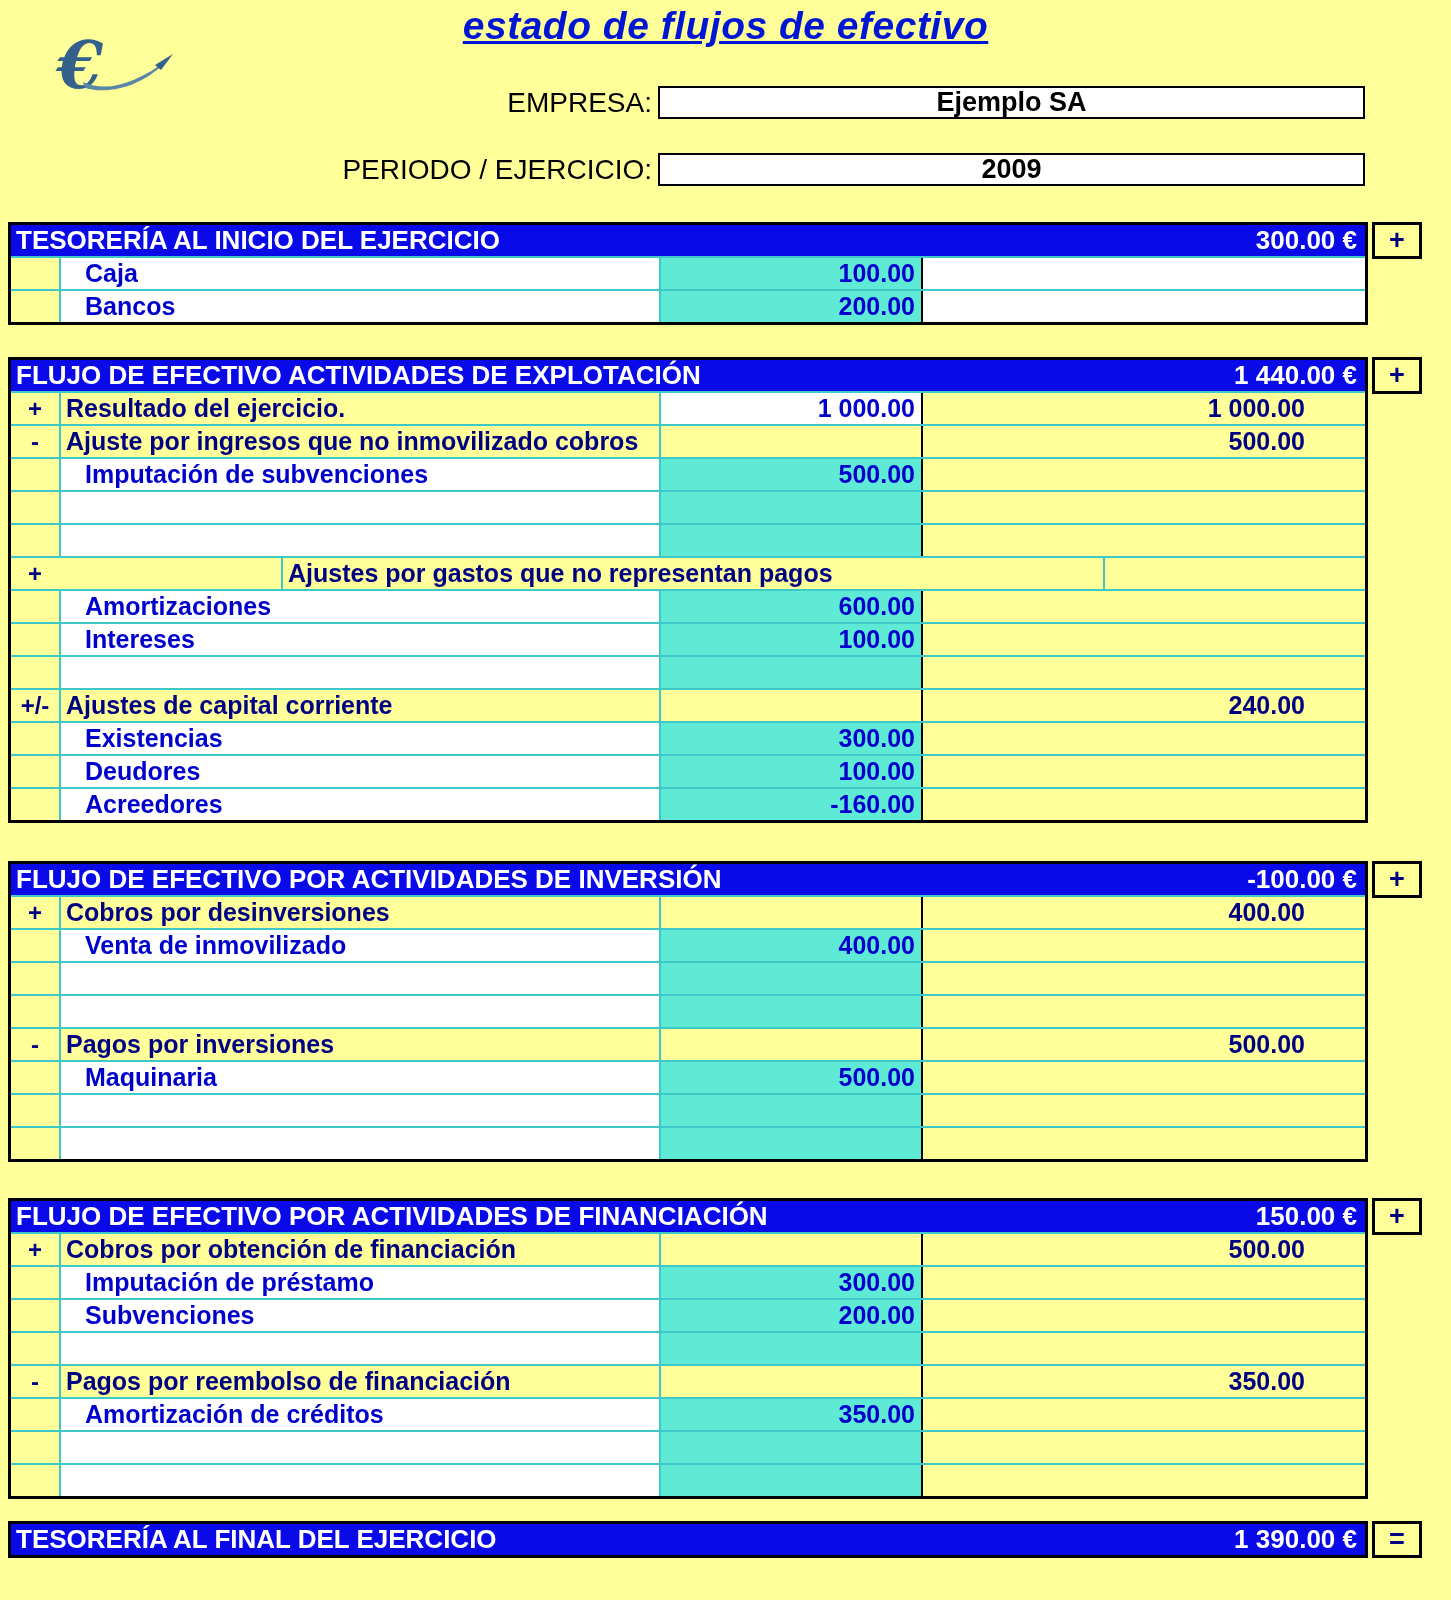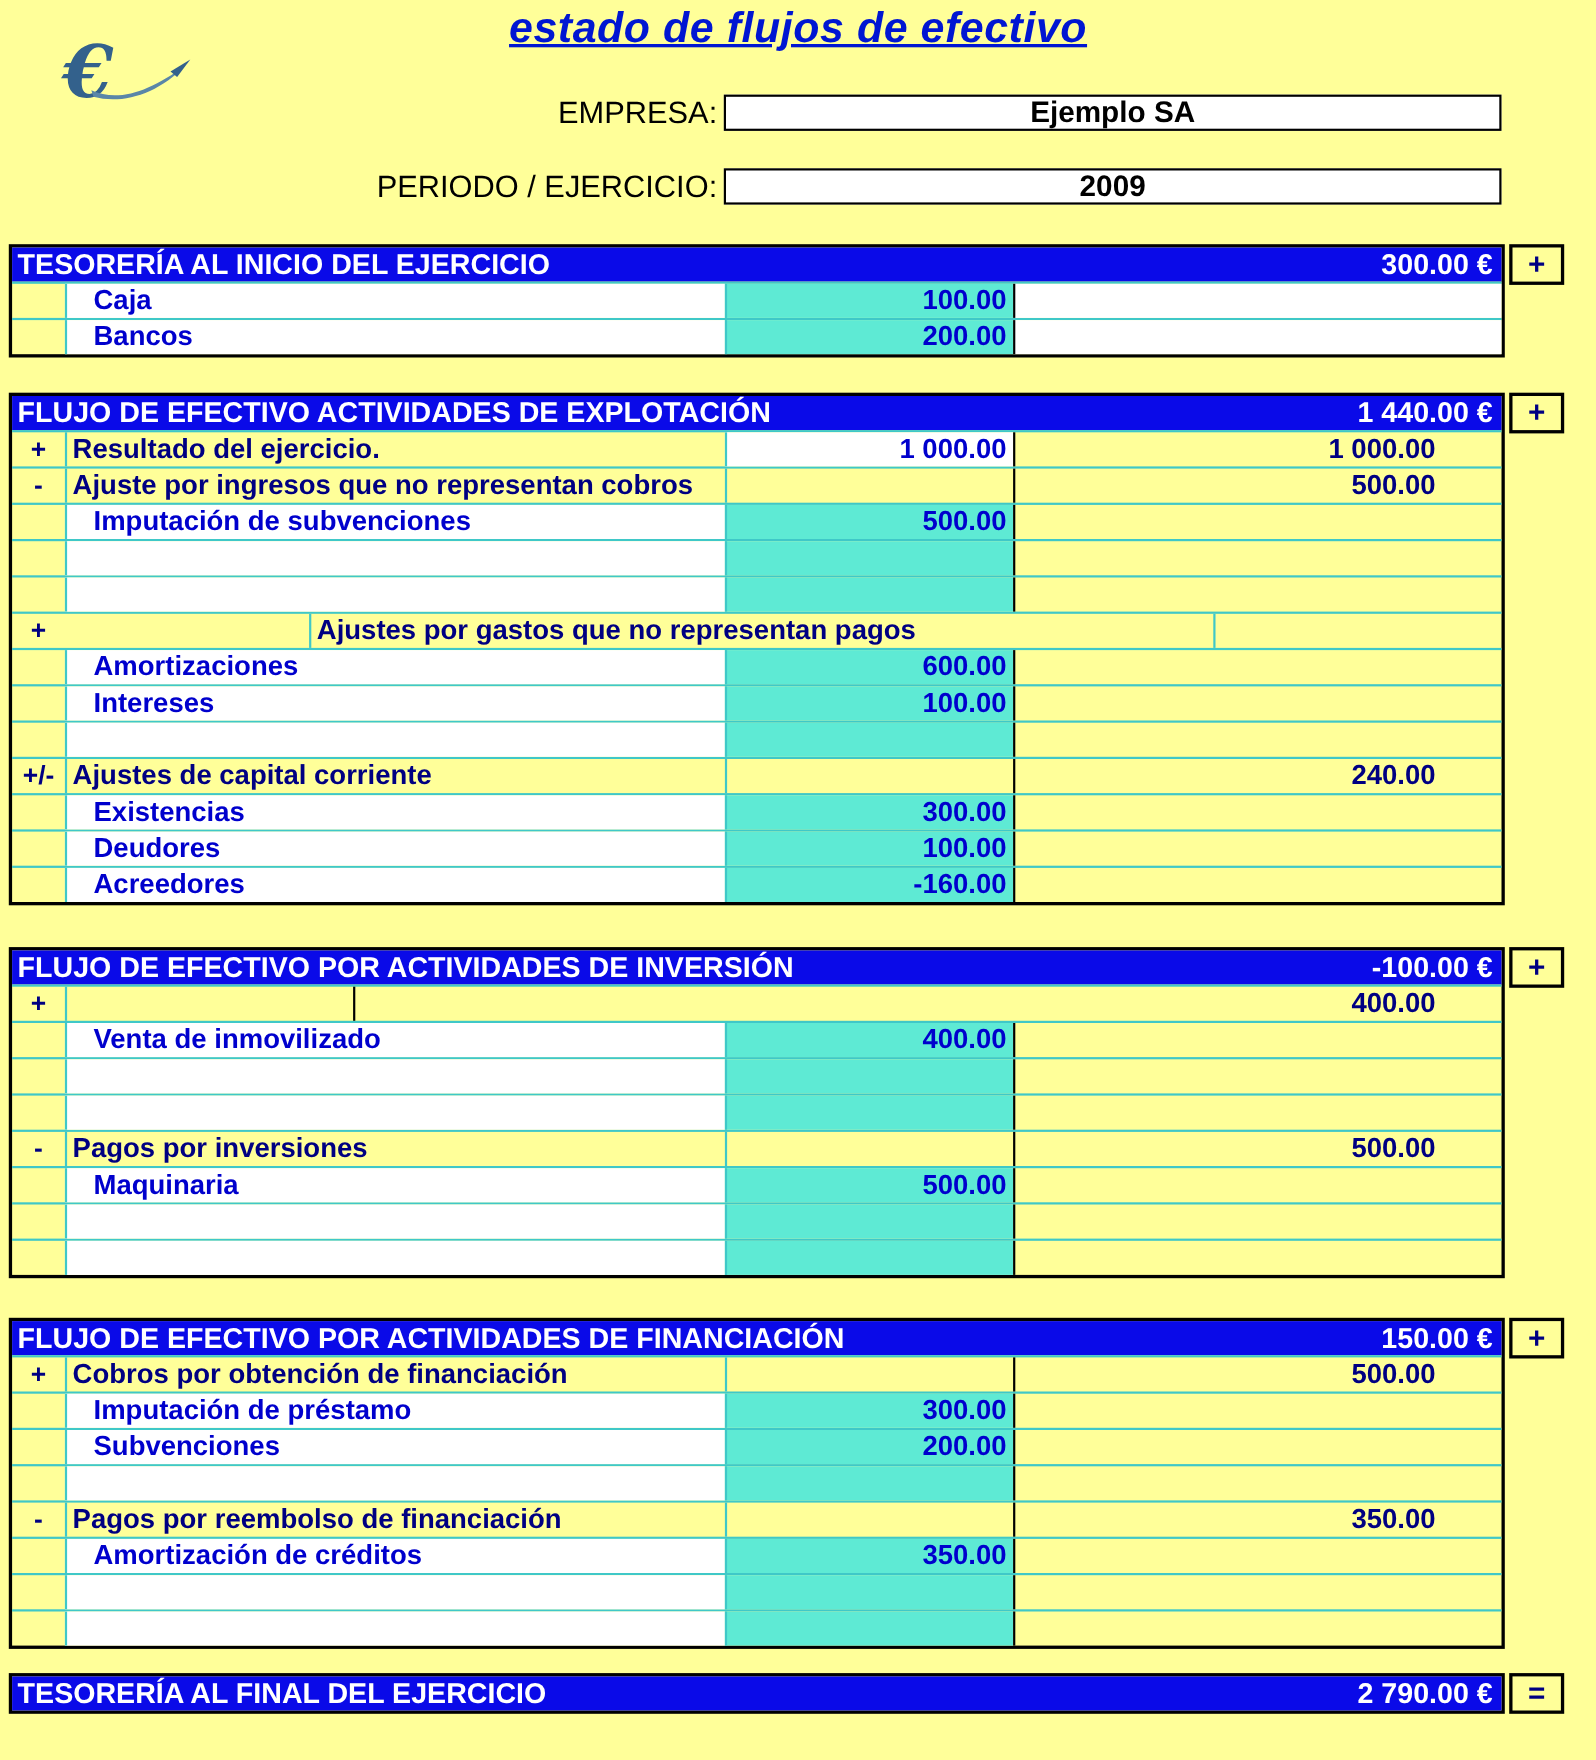--- a/index.html
+++ b/index.html
@@ -114,21 +114,21 @@
           <div class="bar-total">1 440.00 €</div>
         </div>
         <div class="wrow category">
           <div class="cell c-sign">+</div>
           <div class="cell c-label">Resultado del ejercicio.</div>
           <div class="cell c-value filled">1 000.00</div>
           <div class="cell c-right">1 000.00</div>
         </div>
         <div class="wrow category">
           <div class="cell c-sign">-</div>
-          <div class="cell c-label">Ajuste por ingresos que no representan cobros</div>
+          <div class="cell c-label">Ajuste por ingresos que no inmovilizado cobros</div>
           <div class="cell c-value"></div>
           <div class="cell c-right">500.00</div>
         </div>
         <div class="wrow detail">
           <div class="cell c-sign"></div>
           <div class="cell c-label">Imputación de subvenciones</div>
           <div class="cell c-value">500.00</div>
           <div class="cell c-right"></div>
         </div>
         <div class="wrow detail">
@@ -194,20 +194,21 @@
       <div class="op-box">+</div>
     </div>
     <div class="section-row" style="margin-top: 38px;">
       <div class="section-box">
         <div class="bar">
           <div class="bar-title">FLUJO DE EFECTIVO POR ACTIVIDADES DE INVERSIÓN</div>
           <div class="bar-total">-100.00 €</div>
         </div>
         <div class="wrow category">
           <div class="cell c-sign">+</div>
+          <div class="cell c-label">Cobros por desinversiones</div>
           <div class="cell c-value"></div>
           <div class="cell c-right">400.00</div>
         </div>
         <div class="wrow detail">
           <div class="cell c-sign"></div>
           <div class="cell c-label">Venta de inmovilizado</div>
           <div class="cell c-value">400.00</div>
           <div class="cell c-right"></div>
         </div>
         <div class="wrow detail">
@@ -303,18 +304,18 @@
           <div class="cell c-value"></div>
           <div class="cell c-right"></div>
         </div>
       </div>
       <div class="op-box">+</div>
     </div>
     <div class="section-row" style="margin-top: 22px;">
       <div class="section-box">
         <div class="bar">
           <div class="bar-title">TESORERÍA AL FINAL DEL EJERCICIO</div>
-          <div class="bar-total">2 790.00 €</div>
+          <div class="bar-total">1 390.00 €</div>
         </div>
       </div>
       <div class="op-box">=</div>
     </div>
   </div>
 
 </body></html>

